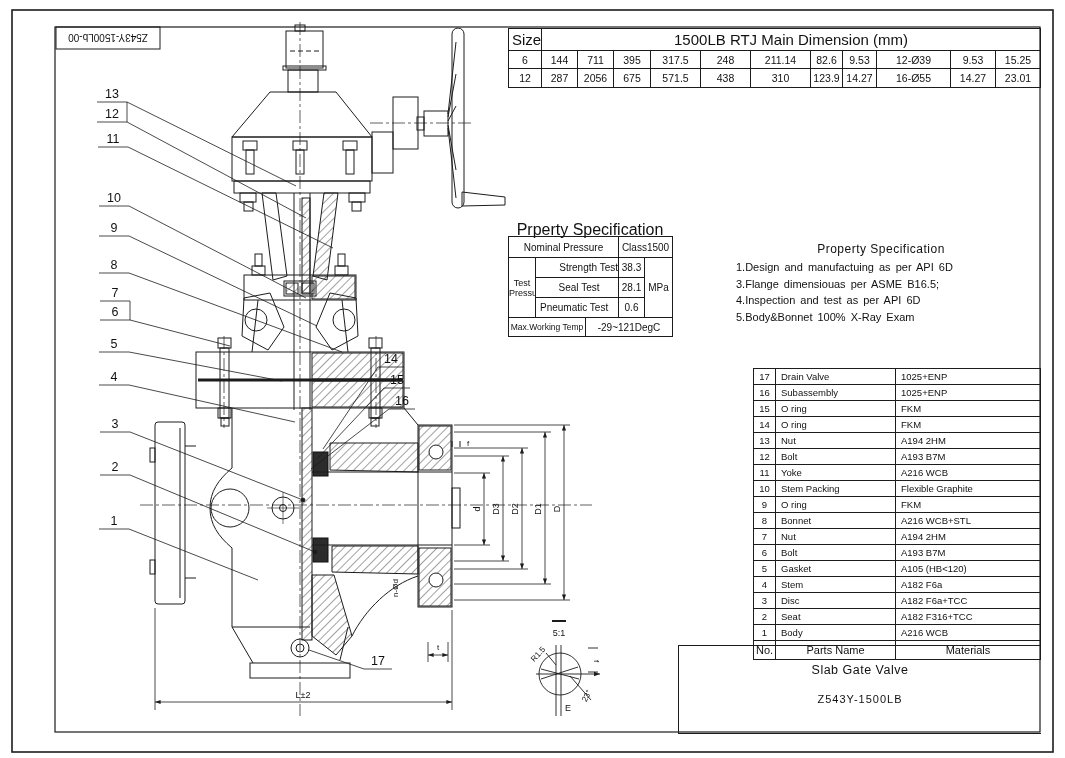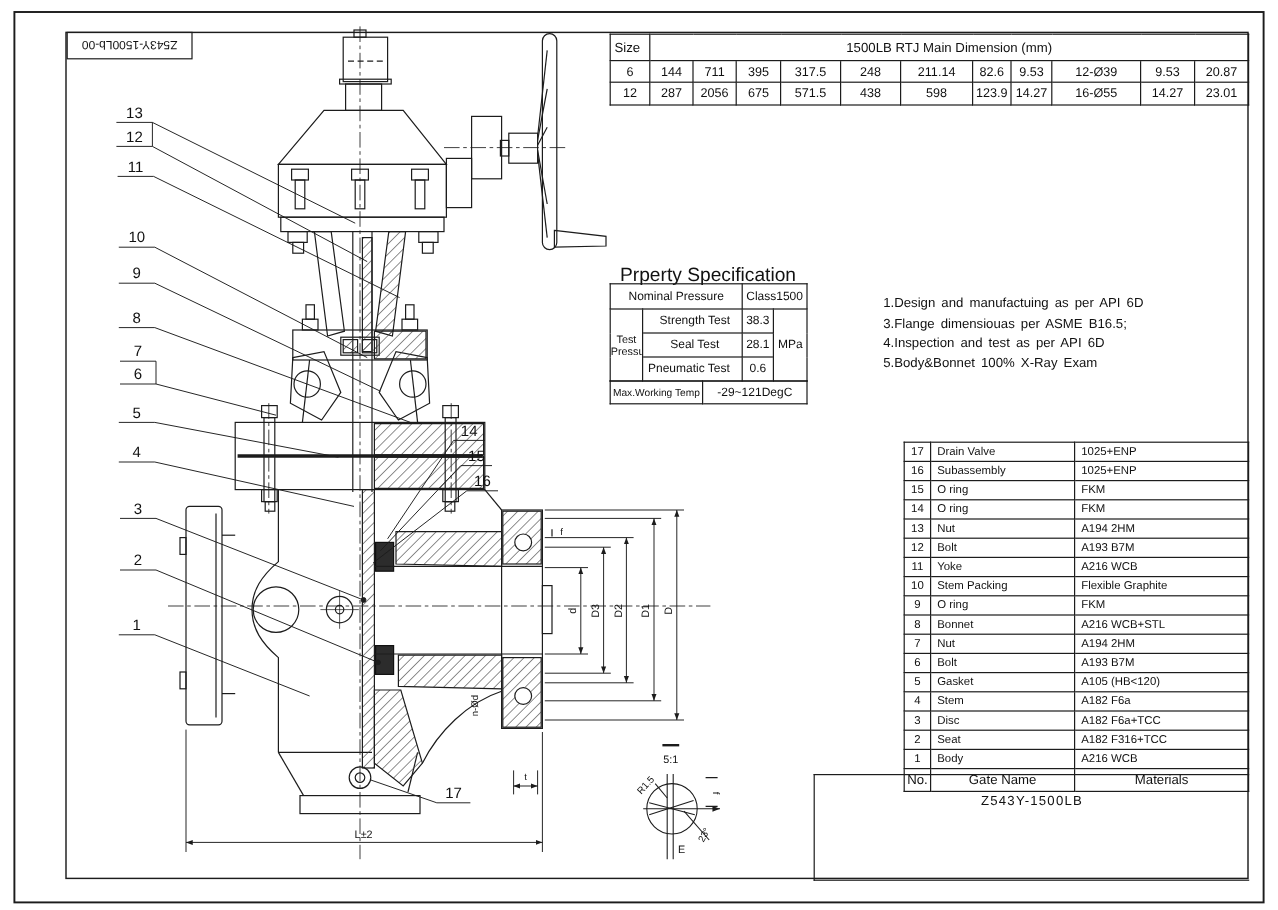--- a/index.html
+++ b/index.html
@@ -2,21 +2,21 @@
 <html><head>
 <meta charset="utf-8">
 <style>
   html,body{margin:0;padding:0;background:#fff}
   #sheet{position:relative;width:1065px;height:758px;background:#fff;font-family:"Liberation Sans",sans-serif;color:#111;overflow:hidden}
   .abs{position:absolute}
   table.t{border-collapse:collapse;table-layout:fixed;width:100%}
   table.t td{border:1px solid #1c1c1c;text-align:center;padding:0;white-space:nowrap;overflow:hidden;color:#111}
   
   .dimtab td{font-size:10.5px}
-  .dimtab tr.rt td{font-size:11px}
+  .dimtab tr.rt td{font-size:15px}
   .dimtab tr.rh td{font-size:10.5px}
   
   .presstab td{font-size:10px}
   .presstab .small{font-size:9px;white-space:normal;line-height:10px}
   .presstab .tiny{font-size:8.5px}
   
   .partstab td{font-size:9.5px;height:15px}
   .partstab td.l{text-align:left;padding-left:5px}
   .partstab tr.hd td{font-size:11px;height:18px}
   .tblock{border:1.5px solid #1c1c1c;border-right:none;text-align:center}
@@ -322,30 +322,30 @@
         <td>144</td>
         <td>711</td>
         <td>395</td>
         <td>317.5</td>
         <td>248</td>
         <td>211.14</td>
         <td>82.6</td>
         <td>9.53</td>
         <td>12-Ø39</td>
         <td>9.53</td>
-        <td>20.87</td>
+        <td>15.25</td>
       </tr>
       <tr style="height:19px">
         <td>12</td>
         <td>287</td>
         <td>2056</td>
         <td>675</td>
         <td>571.5</td>
         <td>438</td>
-        <td>598</td>
+        <td>310</td>
         <td>123.9</td>
         <td>14.27</td>
         <td>16-Ø55</td>
         <td>14.27</td>
         <td>23.01</td>
       </tr>
     </tbody>
       </table>
   </div>
 
@@ -358,21 +358,21 @@
           <col style="width:26px">
           <col style="width:28px">
         </colgroup>
       <tbody>
           <tr style="height:21px">
         <td colspan="2">Nominal Pressure</td>
         <td colspan="2">Class1500</td>
       </tr>
       <tr style="height:20px">
         <td rowspan="3" class="small">Test Pressure</td>
-        <td style="text-align:center;padding-left:4px">Strength Test</td>
+        <td style="text-align:right;padding-left:4px">Strength Test</td>
         <td>38.3</td>
         <td rowspan="3">MPa</td>
       </tr>
       <tr style="height:20px">
         <td style="text-align:center;padding-left:4px">Seal Test</td>
         <td>28.1</td>
       </tr>
       <tr style="height:20px">
         <td style="text-align:left;padding-left:4px">Pneumatic Test</td>
         <td>0.6</td>
@@ -387,20 +387,21 @@
       <tbody>
           <tr style="height:19px">
         <td class="tiny">Max.Working Temp</td>
         <td>-29~121DegC</td>
       </tr>
     </tbody>
       </table>
   </div>
 
   <div class="abs" style="left:722px;top:242px;width:318px">
+    <div class="spec-title">Property Specification</div>
     <div class="spec-list" style="margin-top:3px;padding-left:14px">
       <div>1.Design and manufactuing as per API 6D</div>
       <div>3.Flange dimensiouas per ASME B16.5;</div>
       <div>4.Inspection and test as per API 6D</div>
       <div>5.Body&amp;Bonnet 100% X-Ray Exam</div>
     </div>
   </div>
 
   <div class="abs" style="left:753px;top:368px;width:287px">
     <table class="t partstab">
@@ -490,24 +491,25 @@
             <td class="l">Seat</td>
             <td class="l">A182 F316+TCC</td>
           </tr>
       <tr>
             <td>1</td>
             <td class="l">Body</td>
             <td class="l">A216 WCB</td>
           </tr>
       <tr class="hd">
         <td>No.</td>
-        <td>Gate Name</td>
+        <td>Parts Name</td>
         <td>Materials</td>
       </tr>
     </tbody>
       </table>
   </div>
 
   <div class="abs tblock" style="left:678px;top:645px;width:362px;height:87px">
+    <div style="margin-top:17px;font-size:12.5px;letter-spacing:.5px">Slab Gate Valve</div>
     <div style="margin-top:16px;font-size:11px;letter-spacing:1px">Z543Y-1500LB</div>
   </div>
 
 </div>
 
 </body></html>

